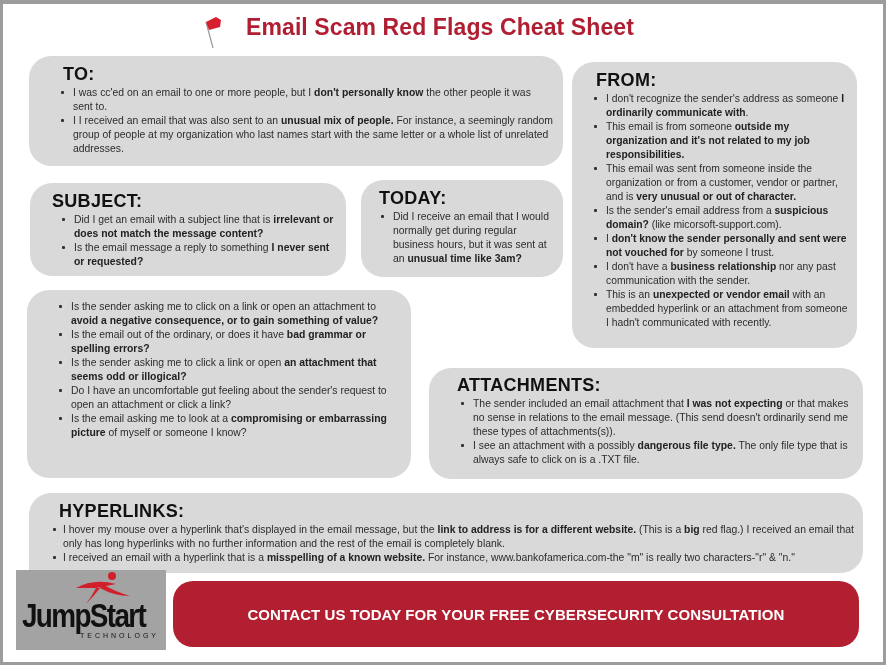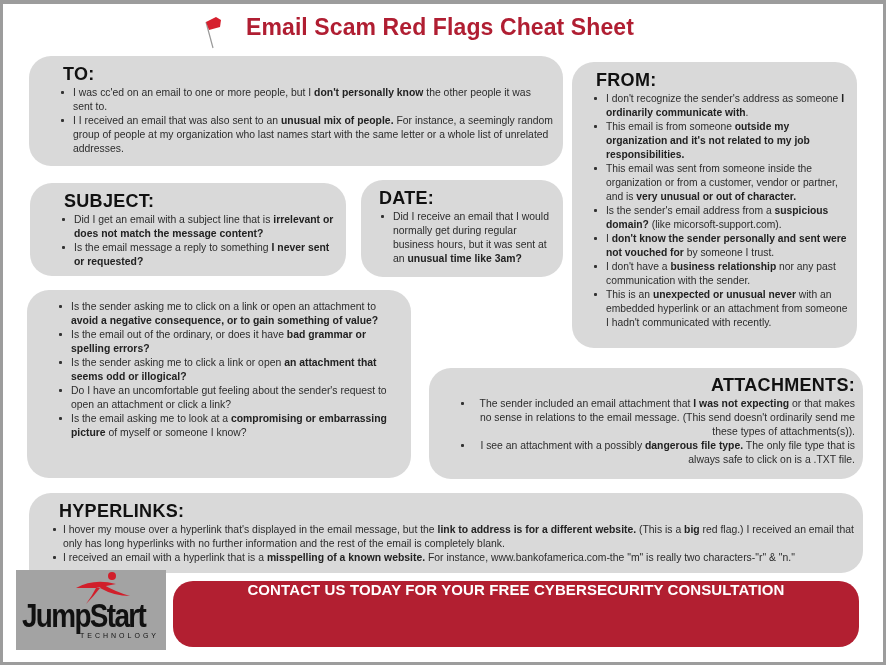--- a/index.html
+++ b/index.html
@@ -47,26 +47,26 @@
     content: ""; position: absolute; left: -12px; top: 5px;
     width: 3px; height: 3px; background: #333; border-radius: 1px;
   }
   .card li b { color: #222; }
   #card-to { left: 29px; top: 56px; width: 534px; height: 110px; padding: 8px 10px 0 22px; }
   #card-to h2 { margin-left: 12px; }
   #card-from { left: 572px; top: 62px; width: 285px; height: 286px; padding: 8px 8px 0 12px; }
   #card-from h2 { margin-left: 12px; }
   #card-from li { font-size: 10.3px; }
   #card-subject { left: 30px; top: 183px; width: 316px; height: 93px; padding: 8px 8px 0 22px; }
-  #card-subject h2 { margin-left: 12px; }
+  #card-subject h2 { }
   #card-date { left: 361px; top: 180px; width: 202px; height: 97px; padding: 8px 6px 0 10px; }
   #card-date h2 { margin-left: 8px; }
   #card-content { left: 27px; top: 290px; width: 384px; height: 188px; padding: 8px 8px 0 22px; }
   #card-content h2 { margin-left: 12px; }
-  #card-attachments { left: 429px; top: 368px; width: 434px; height: 111px; padding: 7px 8px 0 22px; text-align: right; }
+  #card-attachments { left: 429px; top: 368px; width: 434px; height: 111px; padding: 7px 8px 0 22px; }
   #card-attachments h2 { margin-left: 6px; }
   #card-hyperlinks { left: 29px; top: 493px; width: 834px; height: 80px; padding: 8px 8px 0 20px; border-radius: 22px 22px 22px 0; }
   #card-hyperlinks h2 { margin-left: 10px; }
   #card-hyperlinks ul { padding-left: 6px; margin-top: 2px; }
   #card-hyperlinks li::before { left: -10px; }
   .logo {
     position: absolute; left: 16px; top: 570px; width: 150px; height: 80px;
     background: #a3a3a3;
   }
   .logo-text {
@@ -75,21 +75,21 @@
     transform: scaleX(0.82); transform-origin: left top; white-space: nowrap;
   }
   .logo-sub {
     position: absolute; left: 64px; top: 62px; font-size: 7px; letter-spacing: 3px;
     color: #111; white-space: nowrap;
   }
   .logo-swoosh { position: absolute; left: 50px; top: 0px; width: 70px; height: 36px; }
   .cta {
     position: absolute; left: 173px; top: 581px; width: 686px; height: 66px;
     background: #b21f31; border-radius: 20px;
-    display: flex; align-items: flex-start; justify-content: center;
+    display: flex; align-items: center; justify-content: center;
     color: #ffffff; font-weight: bold; font-size: 15px; letter-spacing: 0.1px;
     cursor: pointer;
   }
 </style>
 </head>
 <body>
 
 <div class="frame"></div>
 
 <div class="title-row">
@@ -110,34 +110,34 @@
 
 <div class="card" id="card-from">
   <h2>FROM:</h2>
   <ul>
       <li>I don't recognize the sender's address as someone <b>I ordinarily communicate with</b>.</li>
       <li>This email is from someone <b>outside my organization and it's not related to my job responsibilities.</b></li>
       <li>This email was sent from someone inside the organization or from a customer, vendor or partner, and is <b>very unusual or out of character.</b></li>
       <li>Is the sender's email address from a <b>suspicious domain?</b> (like micorsoft-support.com).</li>
       <li>I <b>don't know the sender personally and sent were not vouched for</b> by someone I trust.</li>
       <li>I don't have a <b>business relationship</b> nor any past communication with the sender.</li>
-      <li>This is an <b>unexpected or unusual never</b> with an embedded hyperlink or an attachment from someone I hadn't communicated with recently.</li>
+      <li>This is an <b>unexpected or vendor email</b> with an embedded hyperlink or an attachment from someone I hadn't communicated with recently.</li>
     </ul>
 </div>
 
 <div class="card" id="card-subject">
   <h2>SUBJECT:</h2>
   <ul>
       <li>Did I get an email with a subject line that is <b>irrelevant or does not match the message content?</b></li>
       <li>Is the email message a reply to something <b>I never sent or requested?</b></li>
     </ul>
 </div>
 
 <div class="card" id="card-date">
-  <h2>DATE:</h2>
+  <h2>TODAY:</h2>
   <ul>
       <li>Did I receive an email that I would normally get during regular business hours, but it was sent at an <b>unusual time like 3am?</b></li>
     </ul>
 </div>
 
 <div class="card" id="card-content">
   <ul>
       <li>Is the sender asking me to click on a link or open an attachment to <b>avoid a negative consequence, or to gain something of value?</b></li>
       <li>Is the email out of the ordinary, or does it have <b>bad grammar or spelling errors?</b></li>
       <li>Is the sender asking me to click a link or open <b>an attachment that seems odd or illogical?</b></li>

